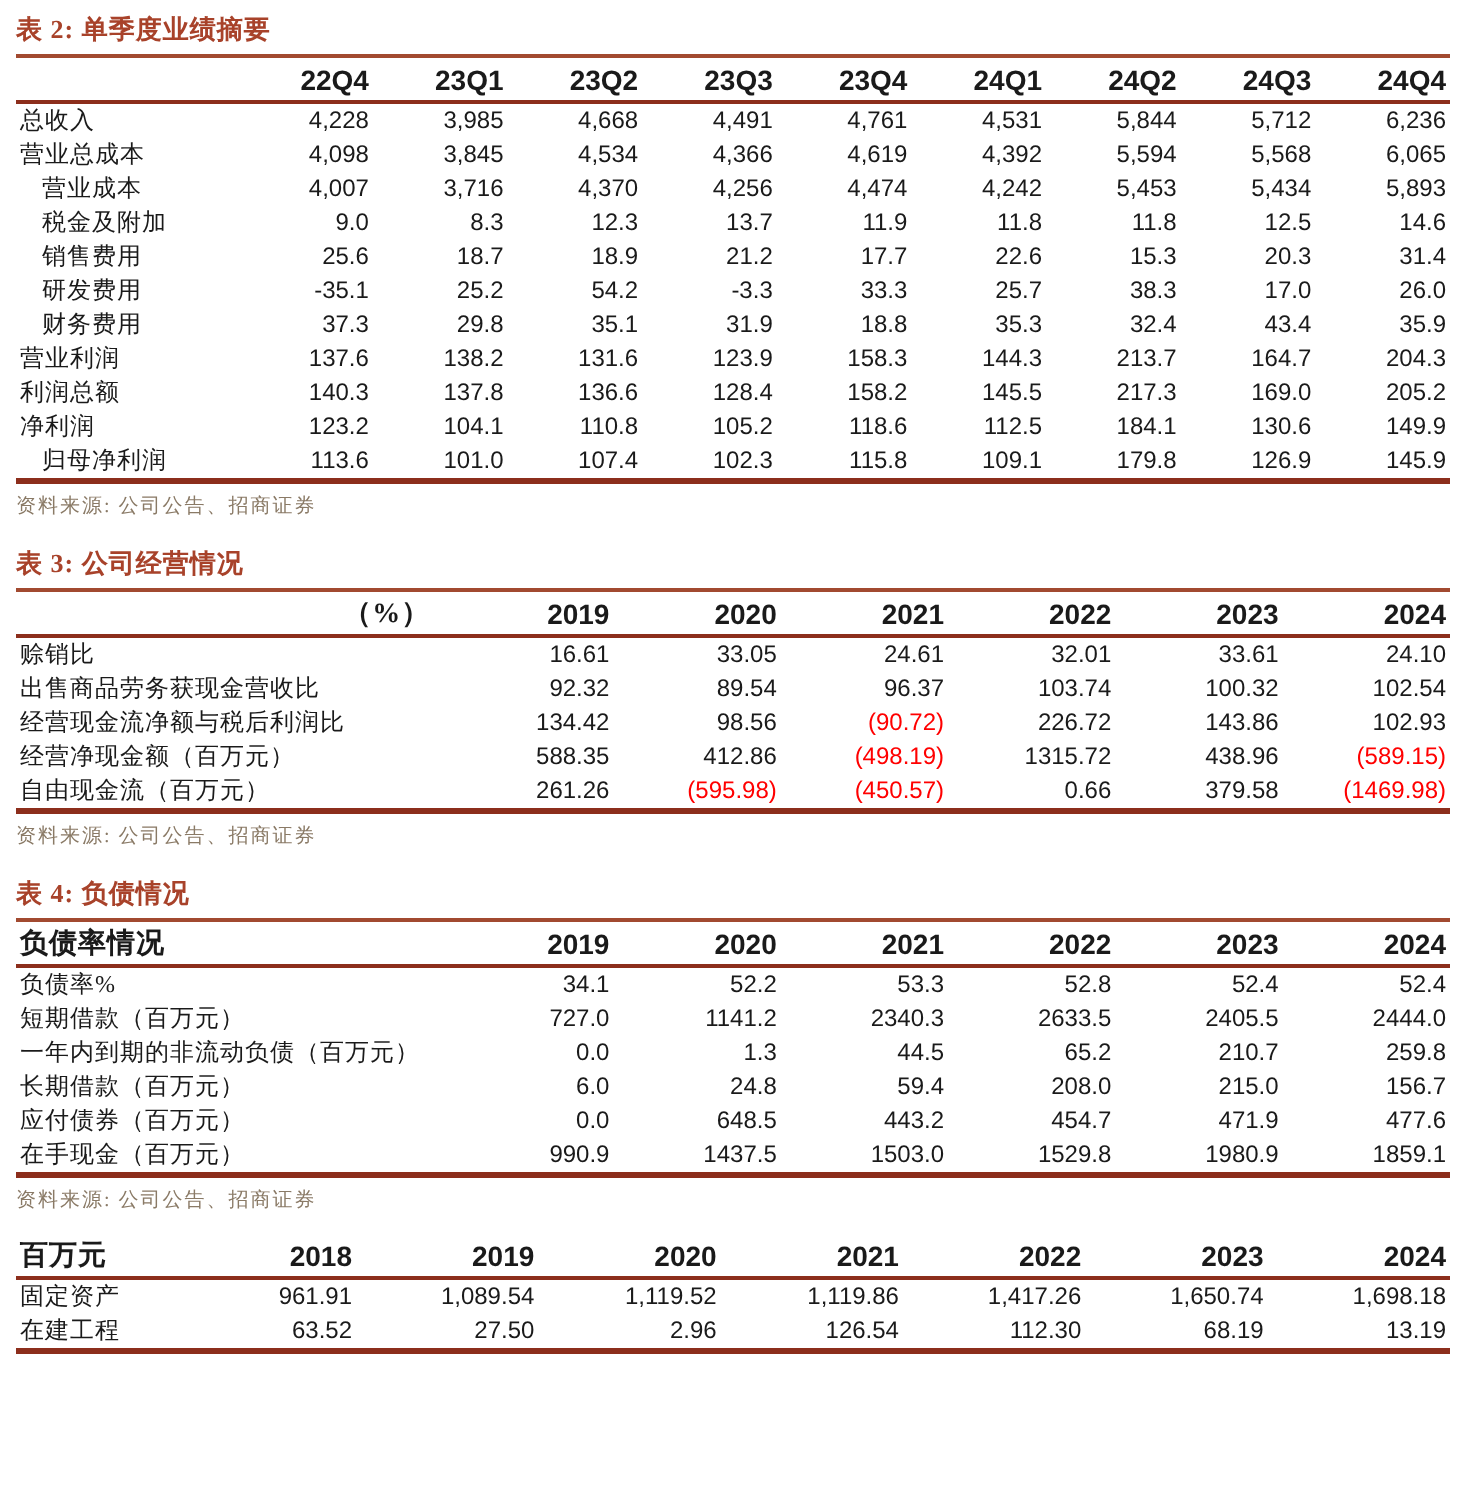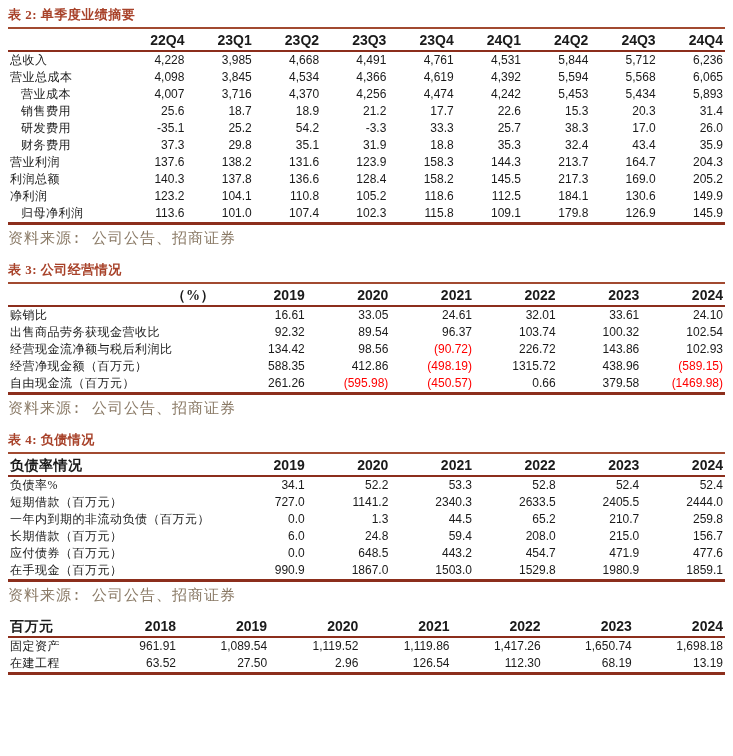--- a/index.html
+++ b/index.html
@@ -61,25 +61,25 @@
     padding-left:2px;
     font-family:Liberation Serif, serif;
     letter-spacing:0.5px;
     overflow:hidden;
     white-space:nowrap;
     margin-left:48px;
   }
   td.lbl.ind{padding-left:13px;}
   td.neg{color:var(--negative);margin-top:48px;}
   .source{
-    font-size:15px;
+    font-size:10px;
     color:var(--source-text);
     margin:4px 0 11px 0;
     letter-spacing:1px;
-    font-family:Liberation Mono, monospace;
+    font-family:Liberation Serif, serif;
   }
   
   #t2 thead th.lbl{width:15.5%;}
   #t3 thead th.lbl{width:30%;text-align:right;padding-right:8px;}
   #t4 thead th.lbl{width:30%;}
   #t5 thead th.lbl{width:11%;}
   
   td.num,th.num{padding-right:2px;}
 </style>
 </head>
@@ -133,20 +133,32 @@
           <td class="num">3,716</td>
           <td class="num">4,370</td>
           <td class="num">4,256</td>
           <td class="num">4,474</td>
           <td class="num">4,242</td>
           <td class="num">5,453</td>
           <td class="num">5,434</td>
           <td class="num">5,893</td>
         </tr>
         <tr>
+          <td class="lbl ind">税金及附加</td>
+          <td class="num">9.0</td>
+          <td class="num">8.3</td>
+          <td class="num">12.3</td>
+          <td class="num">13.7</td>
+          <td class="num">11.9</td>
+          <td class="num">11.8</td>
+          <td class="num">11.8</td>
+          <td class="num">12.5</td>
+          <td class="num">14.6</td>
+        </tr>
+        <tr>
           <td class="lbl ind">销售费用</td>
           <td class="num">25.6</td>
           <td class="num">18.7</td>
           <td class="num">18.9</td>
           <td class="num">21.2</td>
           <td class="num">17.7</td>
           <td class="num">22.6</td>
           <td class="num">15.3</td>
           <td class="num">20.3</td>
           <td class="num">31.4</td>
@@ -349,21 +361,21 @@
           <td class="num">0.0</td>
           <td class="num">648.5</td>
           <td class="num">443.2</td>
           <td class="num">454.7</td>
           <td class="num">471.9</td>
           <td class="num">477.6</td>
         </tr>
         <tr>
           <td class="lbl">在手现金（百万元）</td>
           <td class="num">990.9</td>
-          <td class="num">1867.0</td>
+          <td class="num">1437.5</td>
           <td class="num">1503.0</td>
           <td class="num">1529.8</td>
           <td class="num">1980.9</td>
           <td class="num">1859.1</td>
         </tr>
       </tbody>
   </table>
   <div class="source">资料来源: 公司公告、招商证券</div>
 </section>
 

